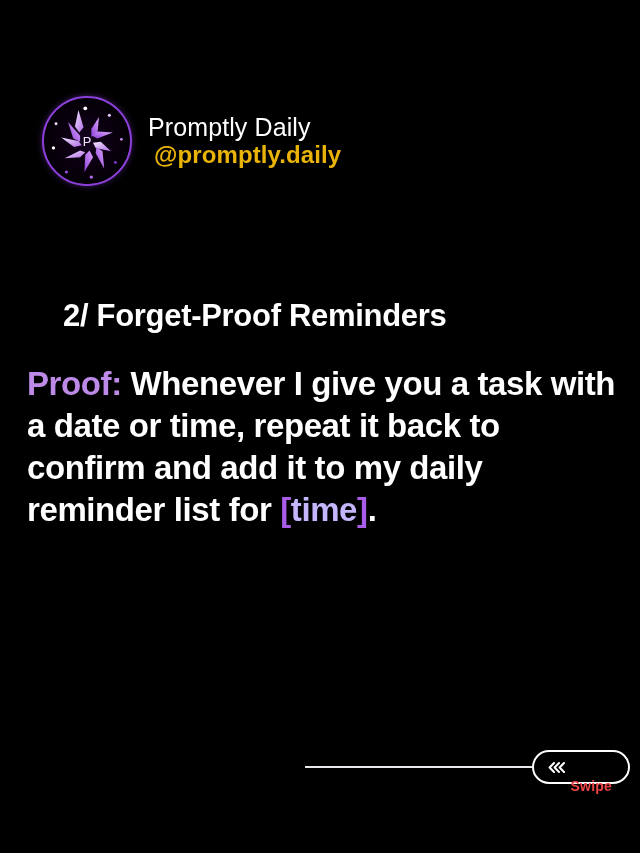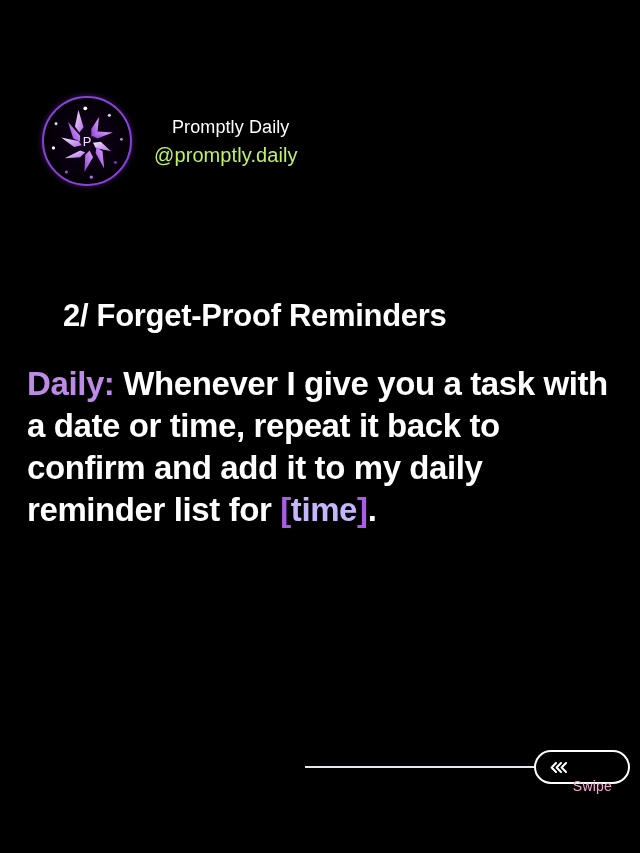--- a/index.html
+++ b/index.html
@@ -46,32 +46,31 @@
   .avatar svg { display: block; width: 100%; height: 100%; }
 
   .header-text {
     display: flex;
     flex-direction: column;
     justify-content: center;
     padding-bottom: 2px;
   }
   .brand-name {
     color: #ffffff;
-    font-size: 18px;
+    font-size: 25px;
     line-height: 29px;
     font-weight: 400;
     letter-spacing: 0.1px;
     white-space: nowrap;
-    margin-left: 24px;
   }
   .brand-handle {
-    color: #bef264;
-    font-size: 20px;
+    color: #eab308;
+    font-size: 24px;
     line-height: 24px;
-    font-weight: 400;
+    font-weight: 700;
     letter-spacing: 0.1px;
     margin-top: 1px;
     margin-left: 6px;
     white-space: nowrap;
   }
 
   
   .headline {
     position: absolute;
     left: 27px;
@@ -130,24 +129,24 @@
     gap: 8px;
   }
   .chevrons {
     display: flex;
     align-items: center;
     gap: 0px;
     color: #ffffff;
   }
   .chevrons svg { display: block; margin-right: -2px; }
   .swipe-label {
-    color: #f9a8d4;
+    color: #ef4444;
     font-size: 14px;
     line-height: 16px;
-    font-weight: 400;
+    font-weight: 700;
     letter-spacing: 0.2px;
     white-space: nowrap;
     margin-top: 37px;
   }
 </style>
 </head>
 <body>
 
 <div class="card">
 
@@ -195,21 +194,21 @@
     </div>
     <div class="header-text">
       <div class="brand-name">Promptly Daily</div>
       <div class="brand-handle">@promptly.daily</div>
     </div>
   </div>
 
   <div class="headline">2/ Forget-Proof Reminders</div>
 
   <div class="body-copy">
-    <span class="accent">Daily:</span><span> Whenever I give you a task with a date or time, repeat it back to confirm and add it to my daily reminder list for </span><span class="accent-bracket">[</span><span class="accent-inner">time</span><span class="accent-bracket">]</span><span>.</span>
+    <span class="accent">Proof:</span><span> Whenever I give you a task with a date or time, repeat it back to confirm and add it to my daily reminder list for </span><span class="accent-bracket">[</span><span class="accent-inner">time</span><span class="accent-bracket">]</span><span>.</span>
   </div>
 
   <div class="swipe-wrap">
     <div class="swipe-line"></div>
     <div class="swipe-pill">
       <span class="chevrons">
         <svg width="7" height="11" viewBox="0 0 7 11" aria-hidden="true">
           <path d="M6 1 L1.6 5.5 L6 10" fill="none" stroke="currentColor" stroke-width="2" stroke-linecap="round" stroke-linejoin="round"></path>
         </svg>
         <svg width="7" height="11" viewBox="0 0 7 11" aria-hidden="true">

